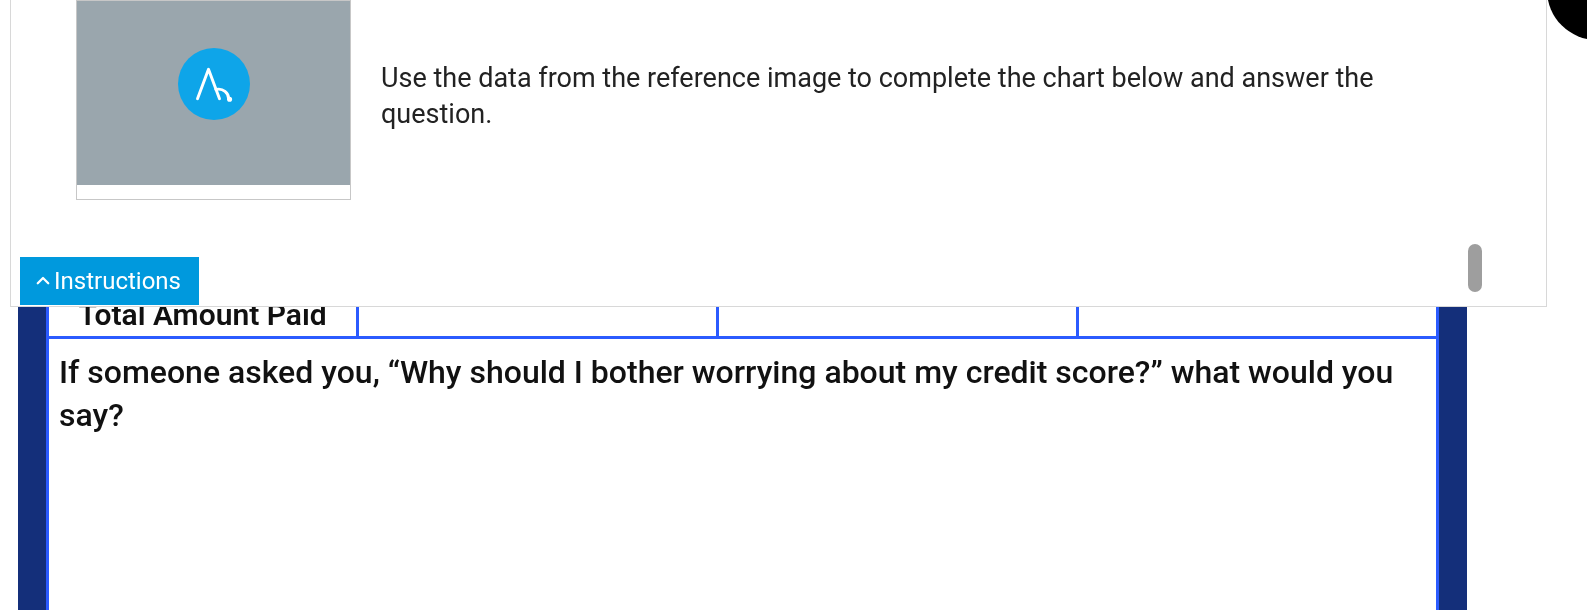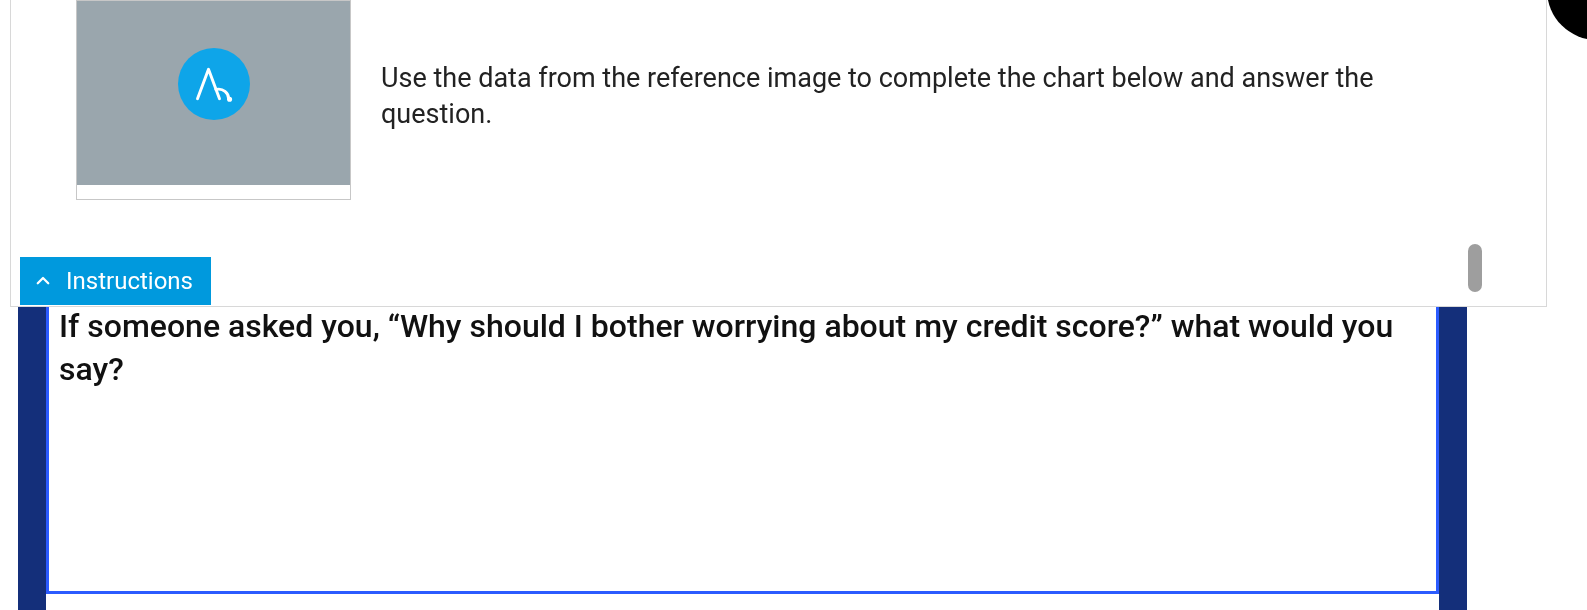--- a/index.html
+++ b/index.html
@@ -139,21 +139,21 @@
     .instructions-tab {
       position: absolute;
       left: 20px;
       top: 257px;
       background: #0099dd;
       color: #ffffff;
       font-size: 24px;
       padding: 10px 18px 10px 14px;
       display: flex;
       align-items: center;
-      gap: 14px;
+      gap: 2px;
       z-index: 40;
       cursor: pointer;
     }
     .instructions-tab .chev {
       display: inline-flex;
       align-items: center;
       justify-content: center;
     }
     .instructions-tab .chev svg {
       width: 18px;
@@ -192,20 +192,26 @@
 
 <div class="doc-frame">
   <table class="worksheet-table">
     <tbody>
         <tr>
       <td class="col-label">rest Paid</td>
       <td class="col-data"></td>
       <td class="col-data"></td>
       <td class="col-data"></td>
     </tr>
+    <tr>
+      <td class="col-label">Total Amount Paid</td>
+      <td class="col-data"></td>
+      <td class="col-data"></td>
+      <td class="col-data"></td>
+    </tr>
     <tr class="question-row">
       <td colspan="4">If someone asked you, “Why should I bother worrying about my credit score?” what would you say?</td>
     </tr>
   </tbody>
     </table>
 </div>
 
 <div class="right-scroll"></div>
 
 <div class="instructions-tab">

